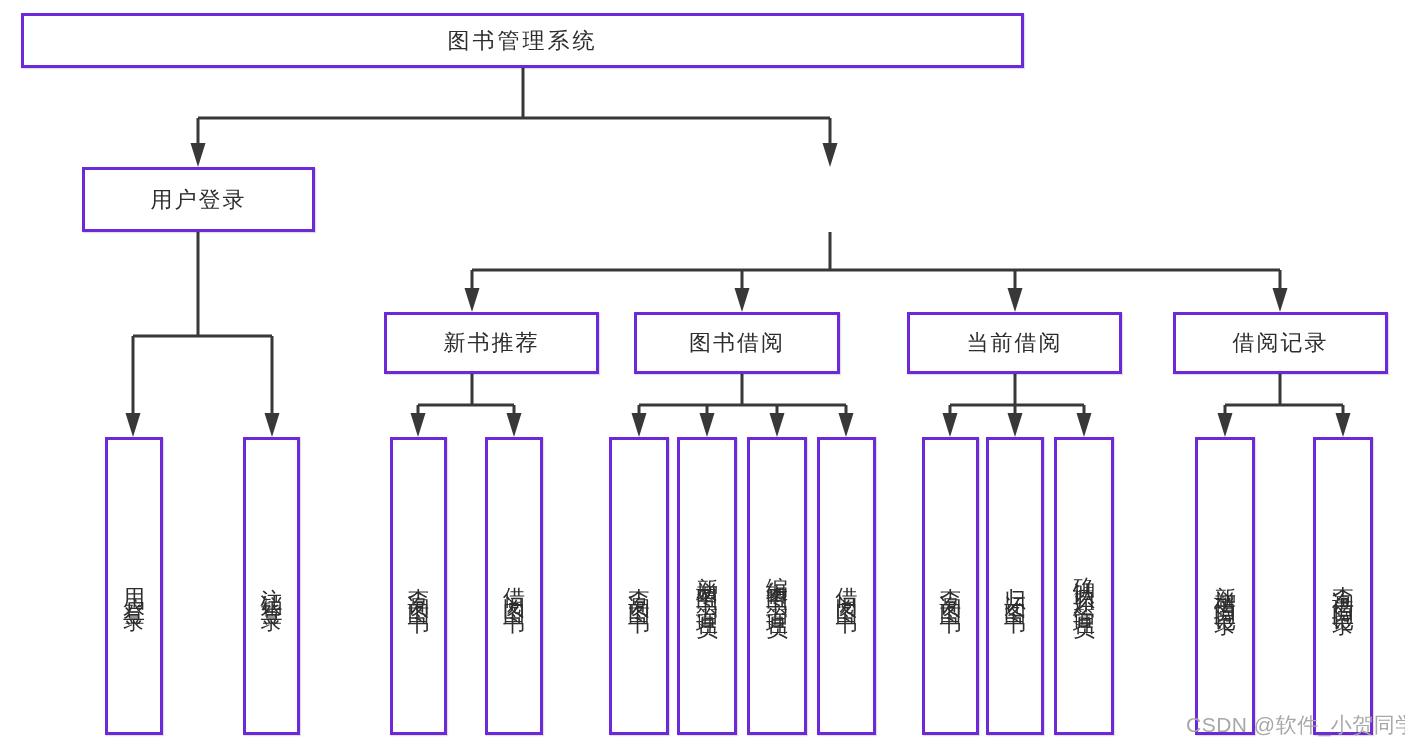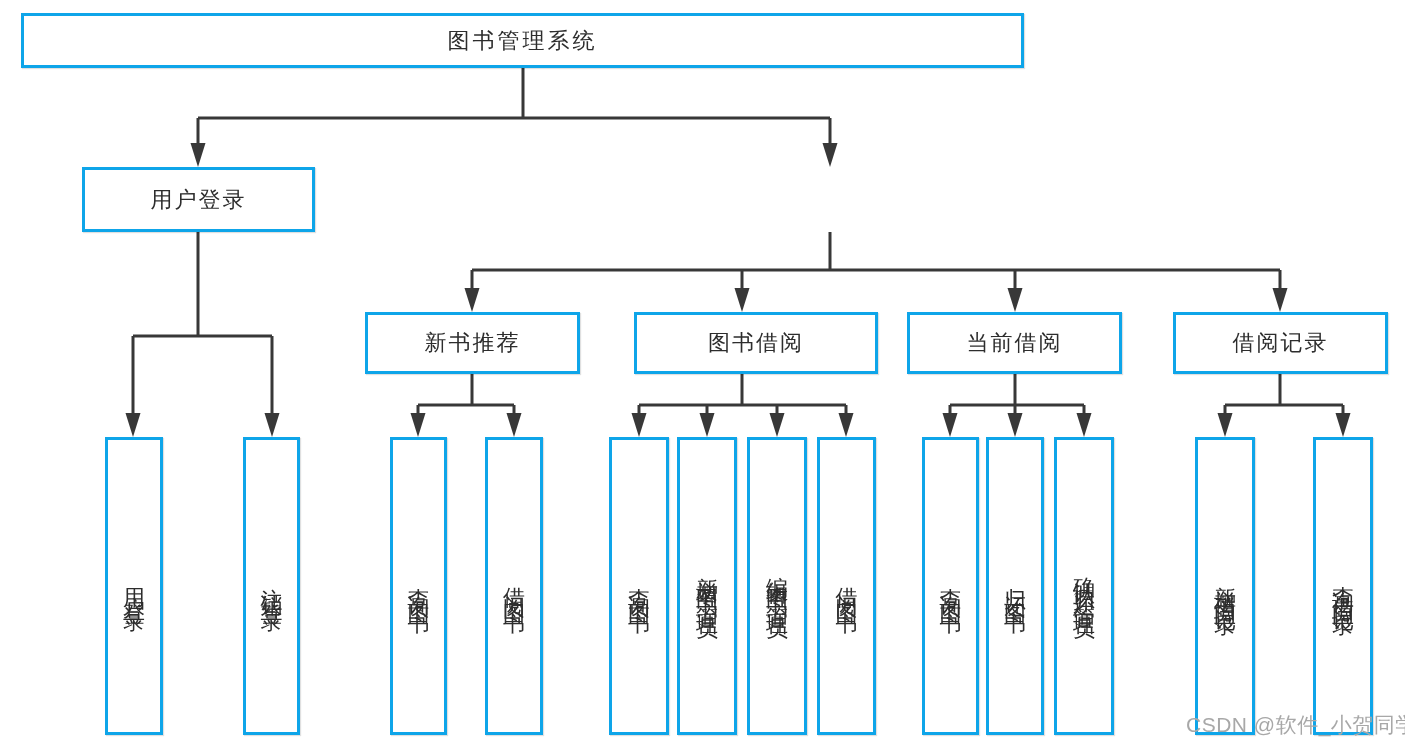--- a/index.html
+++ b/index.html
@@ -8,21 +8,21 @@
     width:1405px;height:747px;
     background:#ffffff;
     font-family:"Liberation Sans","DejaVu Sans",sans-serif;
     overflow:hidden;
   }
   .connectors{position:absolute;left:0;top:0;z-index:1;}
   .box{
     position:absolute;
     box-sizing:border-box;
     background:#ffffff;
-    border:3px solid #0ea5e9;
+    border:3px solid #6d28d9;
     display:flex;align-items:center;justify-content:center;
     z-index:2;
     box-shadow:1px 1px 1px rgba(0,0,0,0.12);
   }
   .hlabel{
     color:#2d2d2d;
     font-size:22px;
     letter-spacing:2px;
     line-height:1;
     white-space:nowrap;
@@ -94,24 +94,24 @@
   </svg>
 
   <div class="box root" style="left:21px;top:13px;width:1003px;height:55px">
     <span class="hlabel">图书管理系统</span>
   </div>
 
   <div class="box" style="left:82px;top:167px;width:233px;height:65px">
     <span class="hlabel">用户登录</span>
   </div>
 
-  <div class="box" style="left:365px;top:312px;width:215px;height:62px">
+  <div class="box" style="left:384px;top:312px;width:215px;height:62px">
     <span class="hlabel">新书推荐</span>
   </div>
-  <div class="box" style="left:634px;top:312px;width:244px;height:62px">
+  <div class="box" style="left:634px;top:312px;width:206px;height:62px">
     <span class="hlabel">图书借阅</span>
   </div>
   <div class="box" style="left:1173px;top:312px;width:215px;height:62px">
     <span class="hlabel">借阅记录</span>
   </div>
   <div class="box" style="left:907px;top:312px;width:215px;height:62px">
     <span class="hlabel">当前借阅</span>
   </div>
 
   <div class="box leaf" style="left:105px;top:437px;width:58px;height:298px">

